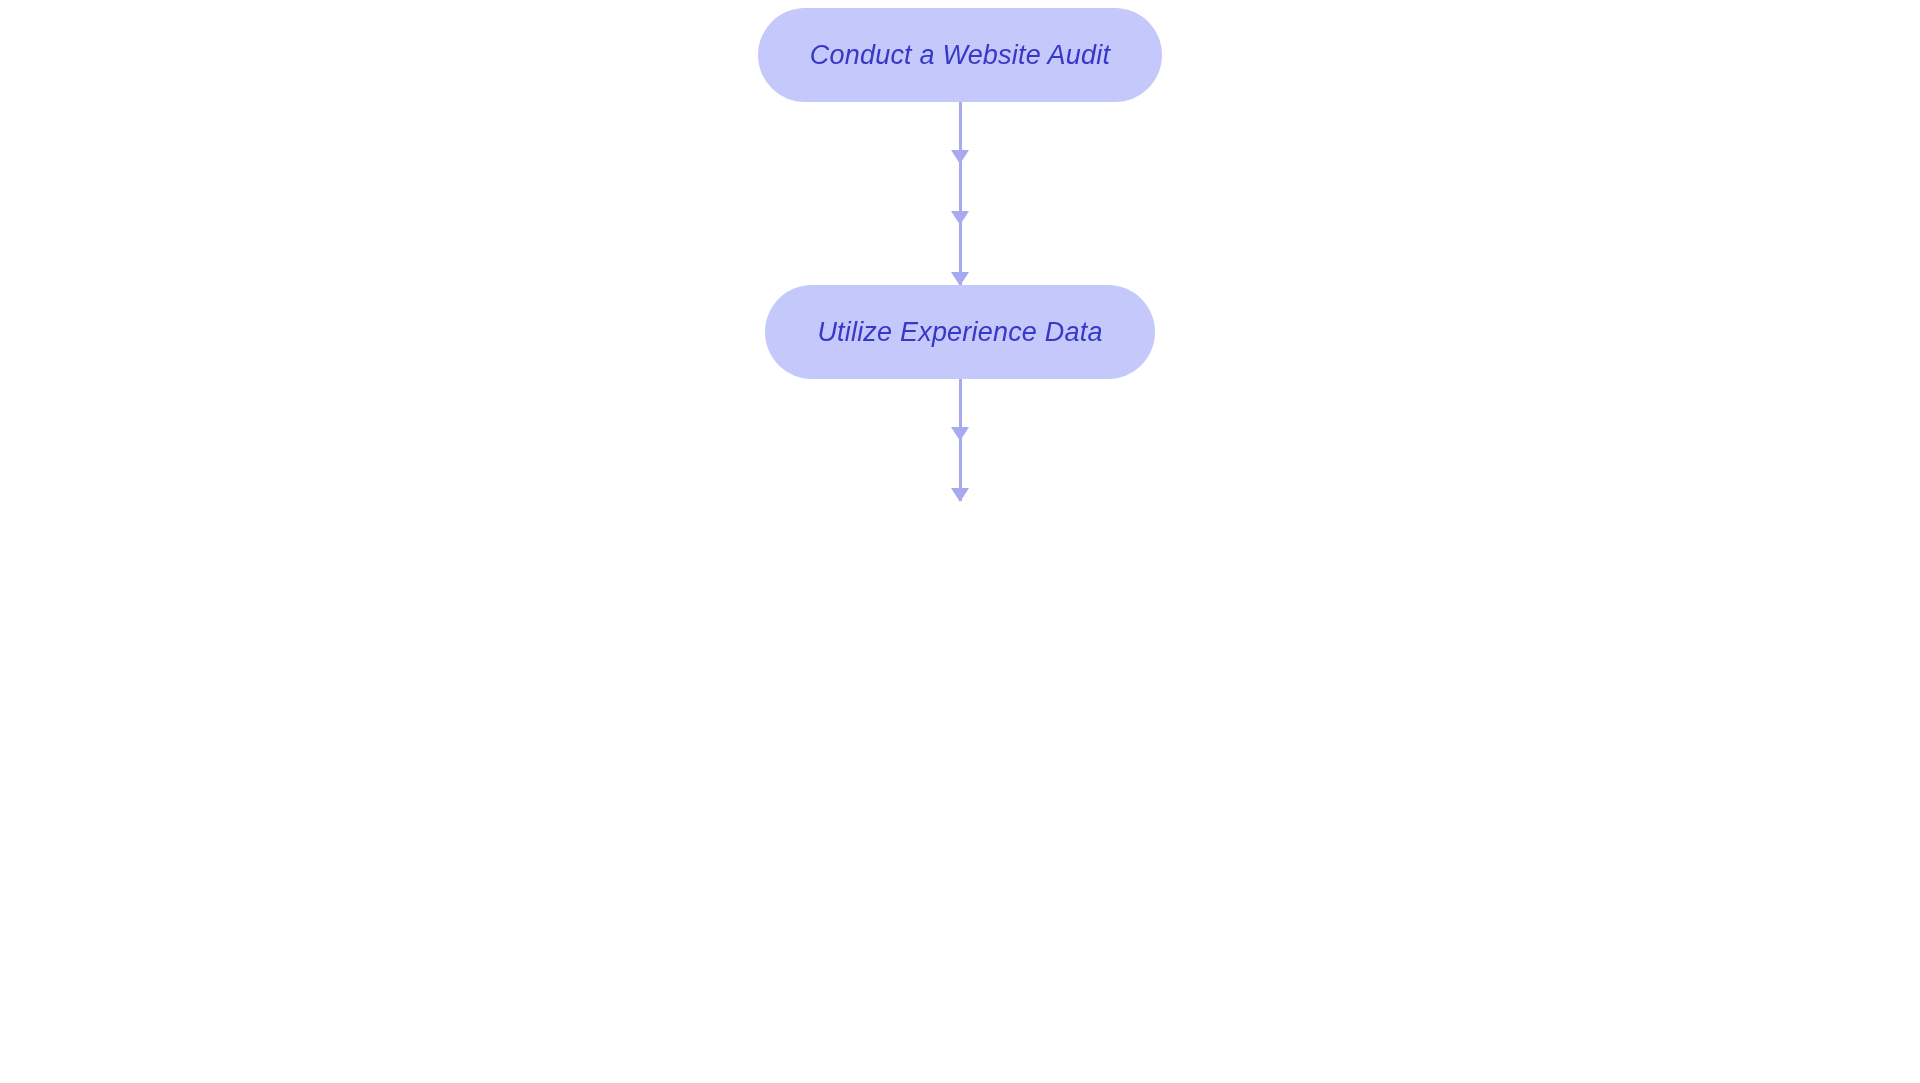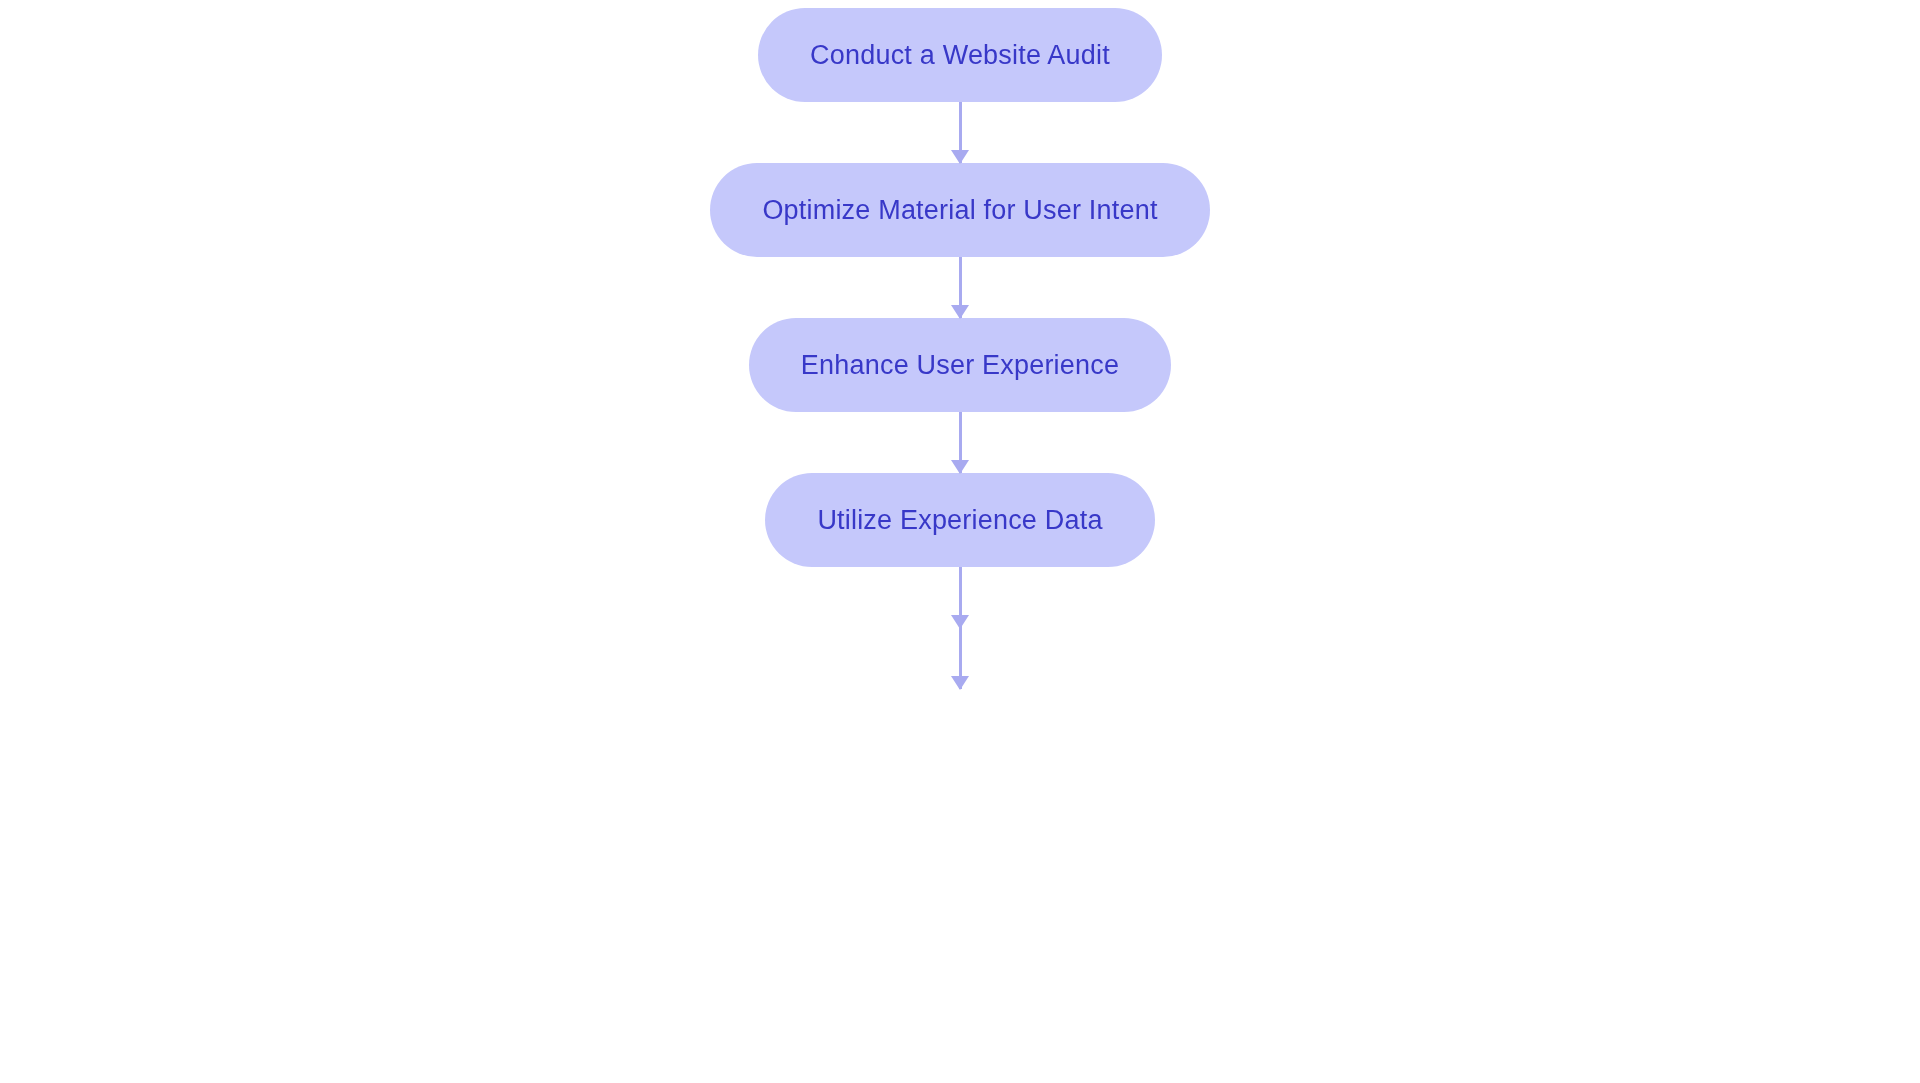--- a/index.html
+++ b/index.html
@@ -31,20 +31,21 @@
     display: flex;
     align-items: center;
     justify-content: center;
     font-size: 27px;
     line-height: 1;
     letter-spacing: 0.2px;
     white-space: nowrap;
     box-sizing: border-box;
     height: 94px;
     padding: 12px 52px;
+    font-style: italic;
   }
   .connector {
     width: 3px;
     background: #a8aaf0;
     position: relative;
   }
   .connector .arrowhead {
     position: absolute;
     left: 50%;
     bottom: -1px;
@@ -67,31 +68,25 @@
 <div id="flowchart">
 
   <div class="node">
     <span>Conduct a Website Audit</span>
   </div>
 
   <div class="connector gap-1">
     <span class="arrowhead"></span>
   </div>
 
-  <div class="node">
-    <span>Optimize Material for User Intent</span>
-  </div>
 
   <div class="connector gap-2">
     <span class="arrowhead"></span>
   </div>
 
-  <div class="node">
-    <span>Enhance User Experience</span>
-  </div>
 
   <div class="connector gap-3">
     <span class="arrowhead"></span>
   </div>
 
   <div class="node">
     <span>Utilize Experience Data</span>
   </div>
 
   <div class="connector gap-4">

